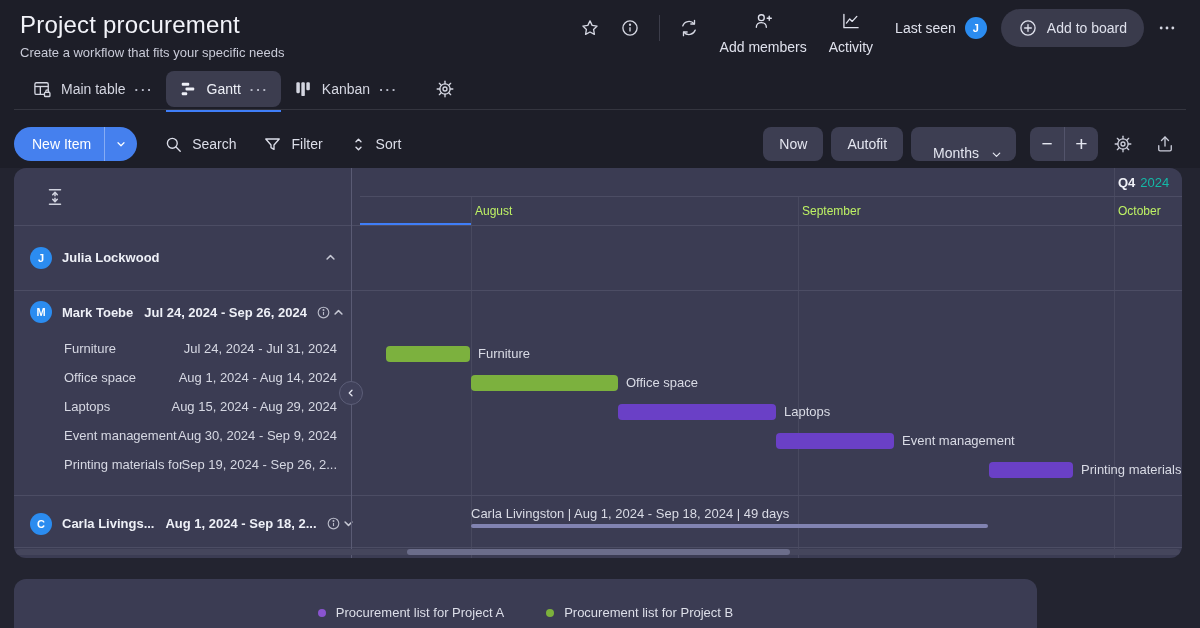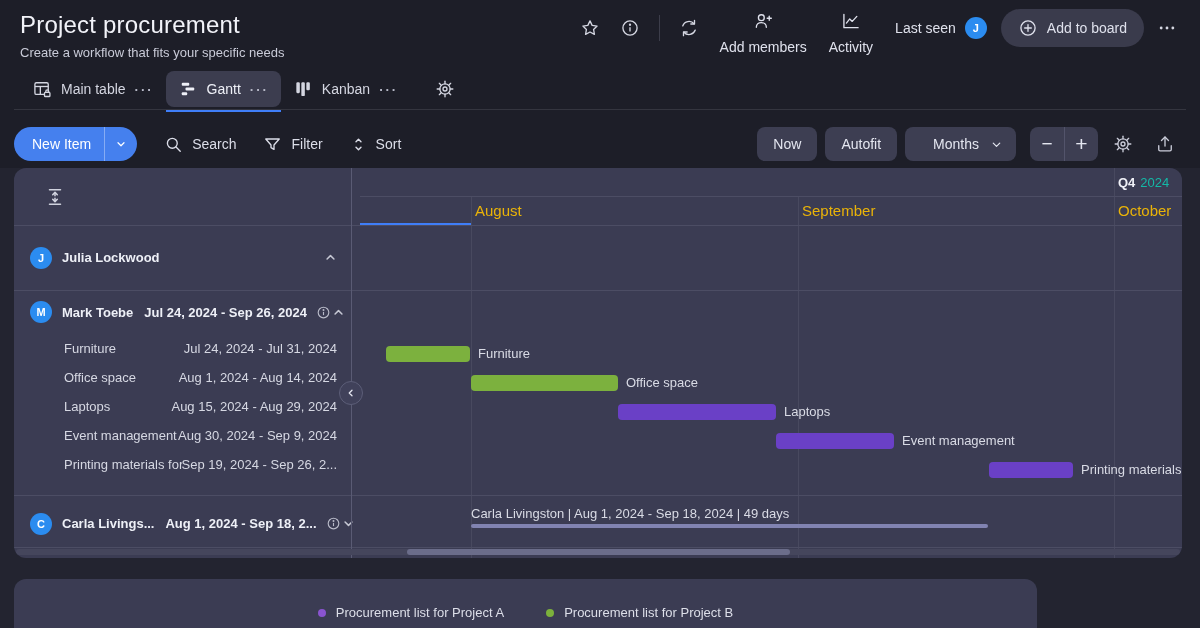--- a/index.html
+++ b/index.html
@@ -33,21 +33,21 @@
   .tabs .gear { margin-left:18px; }
 
   
   .toolbar { position:absolute; left:14px; right:18px; top:124px; height:40px; display:flex; align-items:center; }
   .new-item { display:flex; align-items:stretch; background:#4580ee; border-radius:17px; height:34px; color:#fff; font-size:14px; overflow:hidden; cursor:pointer; }
   .ni-label { display:flex; align-items:center; padding:0 13px 0 18px; }
   .ni-caret { display:flex; align-items:center; padding:0 10px; border-left:1px solid rgba(255,255,255,.35); }
   .tool { display:flex; align-items:center; gap:9px; margin-left:27px; font-size:14px; color:#dcdee9; cursor:pointer; }
   .tb-right { margin-left:auto; display:flex; align-items:center; gap:8px; }
   .btn { background:#3d3e52; border-radius:8px; height:34px; display:flex; align-items:center; padding:0 16px; font-size:14px; color:#e4e6f0; cursor:pointer; }
-  .months { gap:11px; padding:0 13px 0 28px; }
+  .months { gap:11px; padding:0 13px 0 22px;align-items:flex-end; }
   .zoomgrp { display:flex; background:#3d3e52; border-radius:8px; height:34px; margin-left:6px; }
   .zbtn { width:34px; display:flex; align-items:center; justify-content:center; font-size:19px; color:#e4e6f0; cursor:pointer; }
   .zbtn.plus { border-left:1px solid #53546b; font-size:21px; }
   .tb-icon { width:34px; height:34px; display:flex; align-items:center; justify-content:center; color:#cbcdda; cursor:pointer; }
 
   
   .board-area { position:absolute; left:0; top:168px; width:1200px; height:460px; background:#232430; }
   .gantt-panel { position:absolute; left:14px; top:0; width:1168px; height:390px; background:#3b3c53; border-radius:12px; overflow:hidden; }
   .h-div { position:absolute; left:0; right:0; height:1px; background:#4c4d64; }
   .v-div { position:absolute; top:0; bottom:0; left:337px; width:1px; background:#5a5b74; }
@@ -70,21 +70,21 @@
   .sdate { white-space:nowrap; }
   .collapse { position:absolute; left:325px; top:213px; width:24px; height:24px; border-radius:50%; background:#40415a; border:1px solid #5c5e78; display:flex; align-items:center; justify-content:center; color:#e6e8f2; cursor:pointer; z-index:5; }
 
   
   .chart { position:absolute; left:346px; top:0; width:830px; height:100%; overflow:hidden; }
   .qdiv { position:absolute; left:0; right:0; top:28px; height:1px; background:#4c4d64; }
   .gl { position:absolute; width:1px; background:#48495f; bottom:0; }
   .q-label { position:absolute; left:758px; top:0; height:28px; display:flex; align-items:center; gap:5px; font-size:13px; }
   .q-label .q { color:#f0f1f7; font-weight:bold; }
   .q-label .y { color:#14b8a6; }
-  .m-label { position:absolute; top:29px; height:27px; display:flex; align-items:center; font-size:15px; color:#eab308; }
+  .m-label { position:absolute; top:29px; height:27px; display:flex; align-items:center; font-size:12px; color:#bef264; }
   .current { position:absolute; left:0; top:55px; width:111px; height:2px; background:#3f7ef8; }
   .summary { position:absolute; left:0; display:flex; flex-direction:column; gap:3px; font-size:13px; color:#d9dbe5; white-space:nowrap; line-height:15px; }
   .summary .line { height:4px; border-radius:2px; background:var(--bar-color); cursor:pointer; }
   .crow { position:absolute; left:0; width:830px; height:29px; display:flex; align-items:center; font-size:13px; color:#d9dbe5; }
   .task-bar { height:16px; border-radius:4px; background:var(--bar-color); flex:0 0 auto; cursor:pointer; }
   .bar-label { margin-left:8px; white-space:nowrap; }
 
   
   .scroll-track { position:absolute; left:2px; right:2px; bottom:3px; height:6px; background:#45465c; border-radius:3px; }
   .scroll-thumb { position:absolute; left:391px; top:0; width:383px; height:6px; background:#6b6d8a; border-radius:3px; cursor:pointer; }

